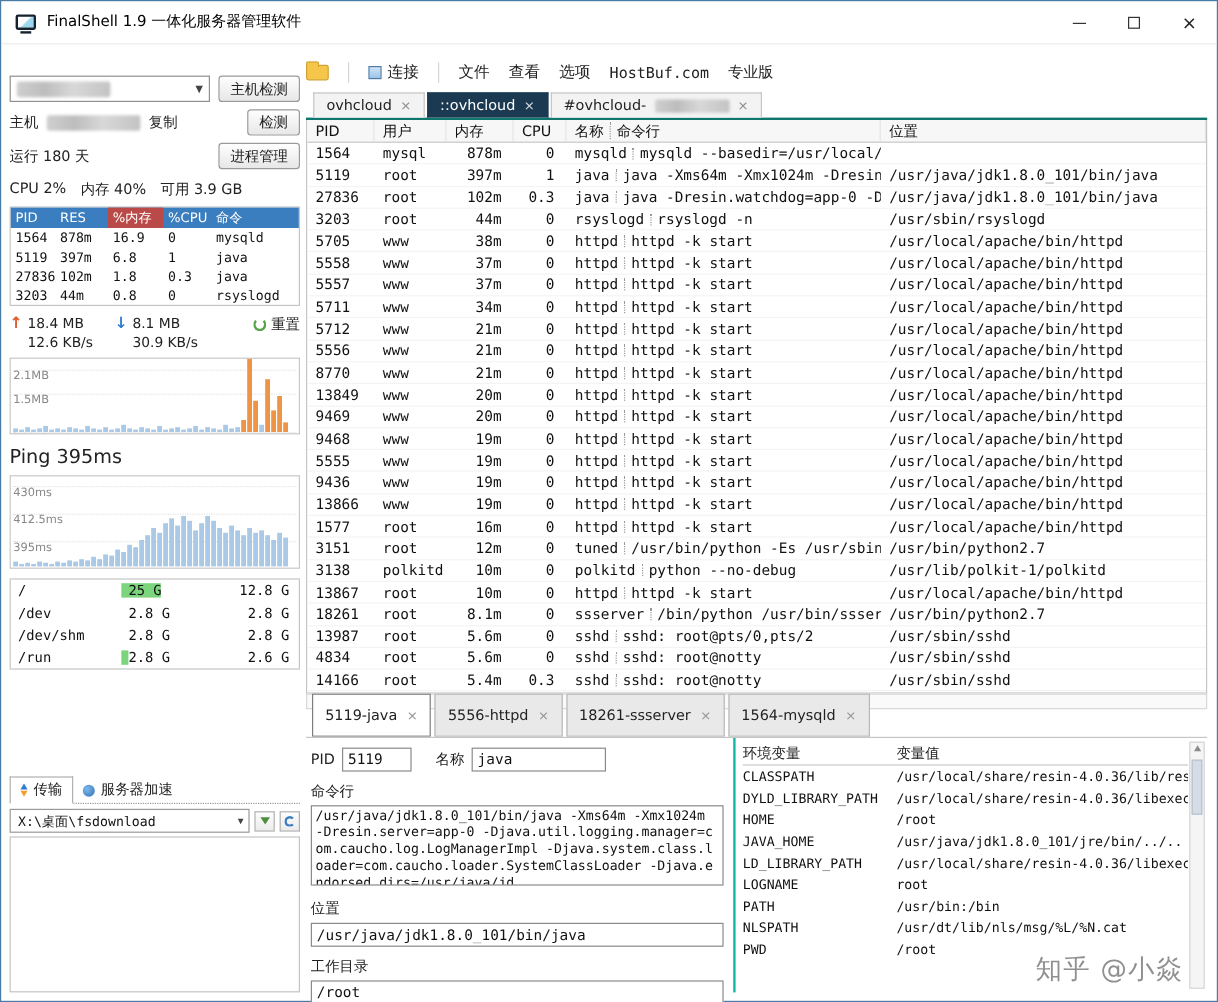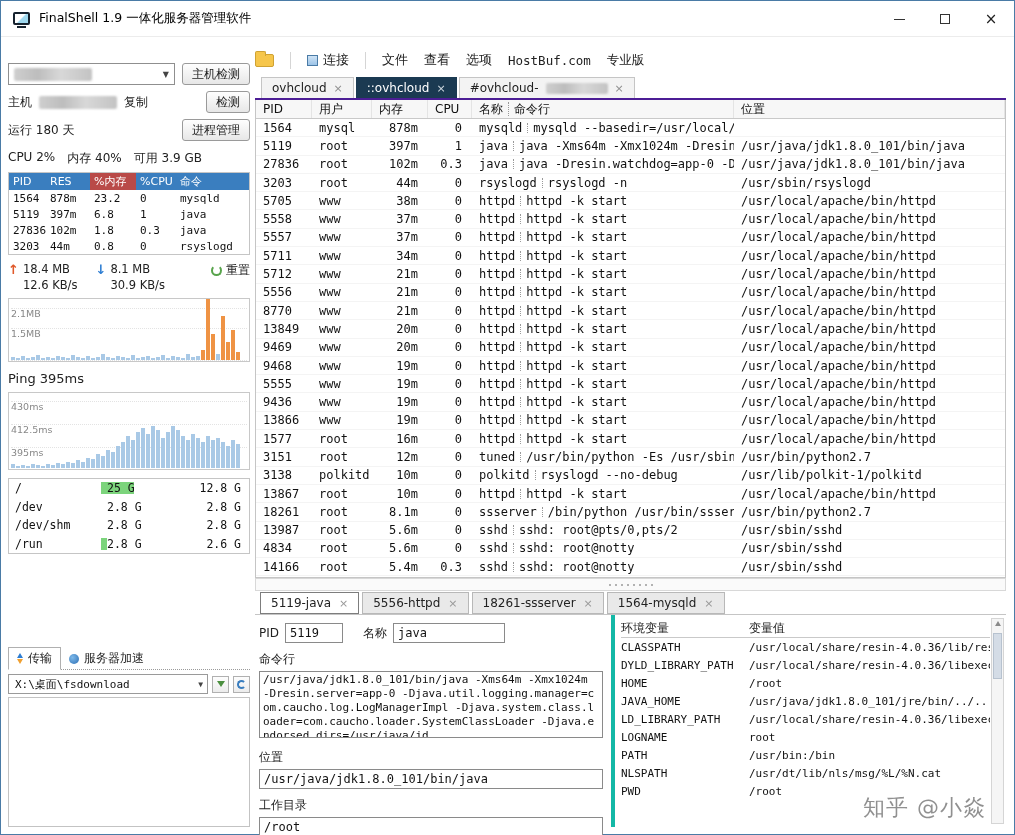--- a/index.html
+++ b/index.html
@@ -18,21 +18,21 @@
 .glyph-close{font-size:15px;color:#222;line-height:1;}
 
 .toolbar{position:absolute;left:254px;top:44px;right:8px;height:30px;display:flex;align-items:center;gap:16px;}
 .folder-icon{width:19px;height:13px;background:#f6c64b;border:1px solid #cfa233;border-radius:2px;position:relative;}
 .folder-icon::before{content:"";position:absolute;top:-4px;left:-1px;width:9px;height:4px;background:#f6c64b;border:1px solid #cfa233;border-bottom:none;border-radius:2px 2px 0 0;}
 .vsep{width:1px;height:17px;background:#d5d5d5;}
 .tb-item{font-size:13px;color:#222;display:flex;align-items:center;gap:5px;}
 .conn-icon{width:11px;height:11px;border:1px solid #4a7ba6;background:linear-gradient(#cfe3f5,#9cc4e8);}
 .tb-mono{font-family:"DejaVu Sans Mono",monospace;font-size:12.5px;}
 
-.session-tabs{position:absolute;left:254px;top:76px;right:8px;height:23px;display:flex;align-items:center;gap:2px;padding-left:6px;border-bottom:2px solid #4c1d95;}
+.session-tabs{position:absolute;left:254px;top:76px;right:8px;height:23px;display:flex;align-items:center;gap:2px;padding-left:6px;border-bottom:2px solid #0f766e;}
 .stab{height:21px;display:flex;align-items:center;gap:7px;padding:0 10px;background:#f3f3f3;border:1px solid #c5c5c5;border-bottom:none;font-size:12px;color:#222;}
 .stab.active{background:#1b3a52;color:#fff;border-color:#1b3a52;}
 .stab .x{font-size:11px;color:#909090;}
 .stab.active .x{color:#cfd8df;}
 .blur-chip{display:inline-block;height:12px;border-radius:2px;background:linear-gradient(90deg,#cfcfcf,#bdbdbd 30%,#d8d8d8 60%,#c3c3c3);filter:blur(1.2px);}
 .stab .blur-chip{width:62px;height:11px;}
 
 .ptable{position:absolute;left:254px;top:99px;right:8px;height:478px;border:1px solid #c5c5c5;border-top:none;overflow:hidden;font-family:"DejaVu Sans Mono",monospace;font-size:12px;background:#fff;}
 .phead,.prow{display:grid;grid-template-columns:56px 60px 56px 44px 262px 1fr;}
 .phead{height:19px;align-items:center;background:#f7f7f7;border-bottom:1px solid #c9c9c9;font-family:"DejaVu Sans",sans-serif;}
@@ -40,35 +40,35 @@
 .prow{height:18.3px;align-items:center;border-bottom:1px solid #f4f4f4;}
 .prow>div{padding-left:7px;overflow:hidden;white-space:nowrap;}
 .cell-r{text-align:right;padding-right:10px!important;padding-left:0!important;}
 .cname{display:flex;align-items:center;}
 .dpipe{border-left:1px dotted #999;align-self:stretch;margin:2px 5px;}
 
 .hscroll{position:absolute;left:254px;right:8px;top:577px;height:13px;border:1px solid #d8d8d8;background:#fafafa;display:flex;align-items:center;justify-content:center;gap:4px;}
 .hscroll i{width:2px;height:2px;background:#9a9a9a;border-radius:50%;}
 
 .dtabs{position:absolute;left:254px;top:590px;right:8px;height:23px;display:flex;align-items:flex-end;gap:3px;padding-left:5px;}
-.dtab{height:22px;display:flex;align-items:center;gap:8px;padding:0 10px;background:#e9e9e9;border:1px solid #b8b8b8;font-size:12px;color:#222;justify-content:center;}
+.dtab{height:36px;display:flex;align-items:center;gap:8px;padding:0 10px;background:#e9e9e9;border:1px solid #b8b8b8;font-size:12px;color:#222;justify-content:center;}
 .dtab.active{background:#fff;border-color:#7d7d7d;}
 .dtab .x{font-size:11px;color:#999;}
 
 .detail{position:absolute;left:254px;top:613px;right:8px;bottom:7px;border-top:1px solid #c5c5c5;display:flex;background:#fff;}
 .dform{width:356px;padding:5px 8px 0 4px;}
 .frow{display:flex;align-items:center;gap:6px;margin-top:3px;}
 .flabel{font-size:12px;color:#222;white-space:nowrap;}
 .tinput{height:20px;border:1px solid #8a8a8a;background:#fff;font-family:"DejaVu Sans Mono",monospace;font-size:12px;padding:0 4px;color:#111;}
 .w-pid{width:58px;}.w-name{width:112px;}
 .seclabel{margin-top:8px;font-size:12px;color:#222;}
 .cmdbox{width:100%;height:67px;margin-top:3px;resize:none;border:1px solid #8a8a8a;font-family:"DejaVu Sans Mono",monospace;font-size:11px;line-height:14px;padding:1px 3px;color:#111;word-break:break-all;overflow:hidden;}
 .winput{width:100%;margin-top:3px;}
 
-.envpanel{flex:1;position:relative;border-left:4px solid #14b8a6;padding:4px 16px 0 6px;}
+.envpanel{flex:1;position:relative;border-left:2px solid #14b8a6;padding:4px 16px 0 6px;}
 .envhead{display:grid;grid-template-columns:128px 1fr;height:19px;align-items:center;border-bottom:1px solid #c9c9c9;font-size:12px;color:#222;}
 .envrow{display:grid;grid-template-columns:128px 1fr;height:18px;align-items:center;font-family:"DejaVu Sans Mono",monospace;font-size:11px;}
 .envrow>div{overflow:hidden;white-space:nowrap;}
 .vscroll{position:absolute;right:2px;top:3px;bottom:3px;width:13px;border:1px solid #d5d5d5;background:#f5f5f5;}
 .vscroll .up{position:absolute;top:2px;left:3px;width:0;height:0;border-left:3px solid transparent;border-right:3px solid transparent;border-bottom:5px solid #8a8a8a;}
 .vscroll .thumb{position:absolute;top:14px;left:1px;right:1px;height:46px;background:#d4dce6;border:1px solid #b7c2cf;}
 
 .sidebar{position:absolute;left:7px;top:56px;width:242px;bottom:7px;}
 .sb-row{display:flex;align-items:center;gap:7px;margin-top:6px;}
 .host-combo{flex:1;height:22px;border:1px solid #8f8f8f;display:flex;align-items:center;justify-content:space-between;padding:0 5px;background:#fff;}
@@ -98,21 +98,21 @@
 
 .chart{position:relative;margin-top:6px;border:1px solid #c8c8c8;background:#fff;overflow:hidden;}
 .chart.net{height:64px;}
 .chart.ping{height:78px;}
 .gline{position:absolute;left:2px;right:2px;border-top:1px dotted #e3e3e3;font-size:9.5px;color:#888;line-height:10px;}
 .net .g0{top:9px;}.net .g1{top:29px;}.net .g2{top:61px;}
 .ping .g0{top:8px;}.ping .g1{top:31px;}.ping .g2{top:54px;}
 .bars{position:absolute;left:2px;right:2px;bottom:1px;display:flex;align-items:flex-end;gap:1px;}
 .bar{width:4px;background:#a9c9e6;}
 .bar.o{background:#ef9344;}
-.ping-label{margin-top:9px;font-size:13px;color:#222;}
+.ping-label{margin-top:9px;font-size:16px;color:#222;}
 
 .disk-table{margin-top:8px;border:1px solid #c5c5c5;font-size:11.5px;}
 .dhead,.drow{display:grid;grid-template-columns:92px 66px 1fr;}
 .dhead{height:18px;align-items:center;background:#f6f6f6;border-bottom:1px solid #d2d2d2;font-family:"DejaVu Sans",sans-serif;}
 .dhead>div{padding-left:6px;border-right:1px solid #e2e2e2;height:100%;display:flex;align-items:center;}
 .drow{height:18.5px;align-items:center;font-family:"DejaVu Sans Mono",monospace;}
 .drow>div{padding-left:6px;overflow:hidden;white-space:nowrap;}
 .size-cell{position:relative;padding-left:0!important;}
 .size-fill{position:absolute;left:0;top:1px;bottom:1px;background:#7cd47c;}
 .size-cell span{position:relative;padding-left:6px;}
@@ -465,21 +465,21 @@
         </div>
 
         <div class="prow">
           <div>3138</div>
           <div>polkitd</div>
           <div class="cell-r">10m</div>
           <div class="cell-r">0</div>
           <div class="cname">
             <span>polkitd</span>
             <span class="dpipe"></span>
-            <span>rsyslogd --no-debug</span>
+            <span>python --no-debug</span>
           </div>
           <div>/usr/lib/polkit-1/polkitd</div>
         </div>
 
         <div class="prow">
           <div>13867</div>
           <div>root</div>
           <div class="cell-r">10m</div>
           <div class="cell-r">0</div>
           <div class="cname">
@@ -689,21 +689,21 @@
         <div>RES</div>
         <div class="hot">%内存</div>
         <div>%CPU</div>
         <div>命令</div>
       </div>
       <div>
 
           <div class="mrow">
             <div>1564</div>
             <div>878m</div>
-            <div>23.2</div>
+            <div>16.9</div>
             <div>0</div>
             <div>mysqld</div>
           </div>
 
           <div class="mrow">
             <div>5119</div>
             <div>397m</div>
             <div>6.8</div>
             <div>1</div>
             <div>java</div>

